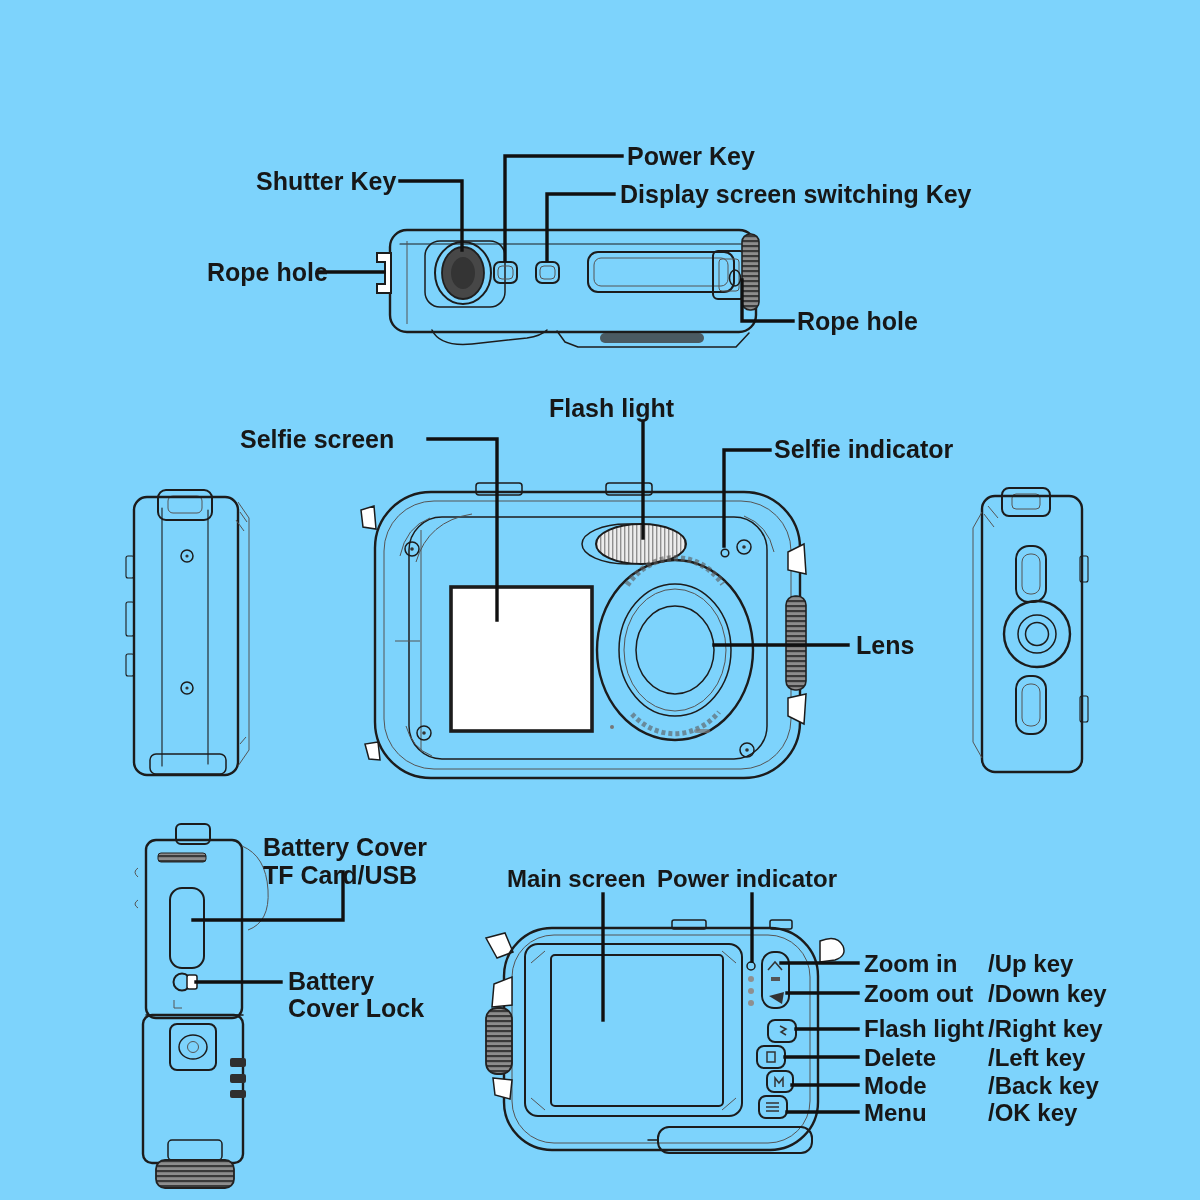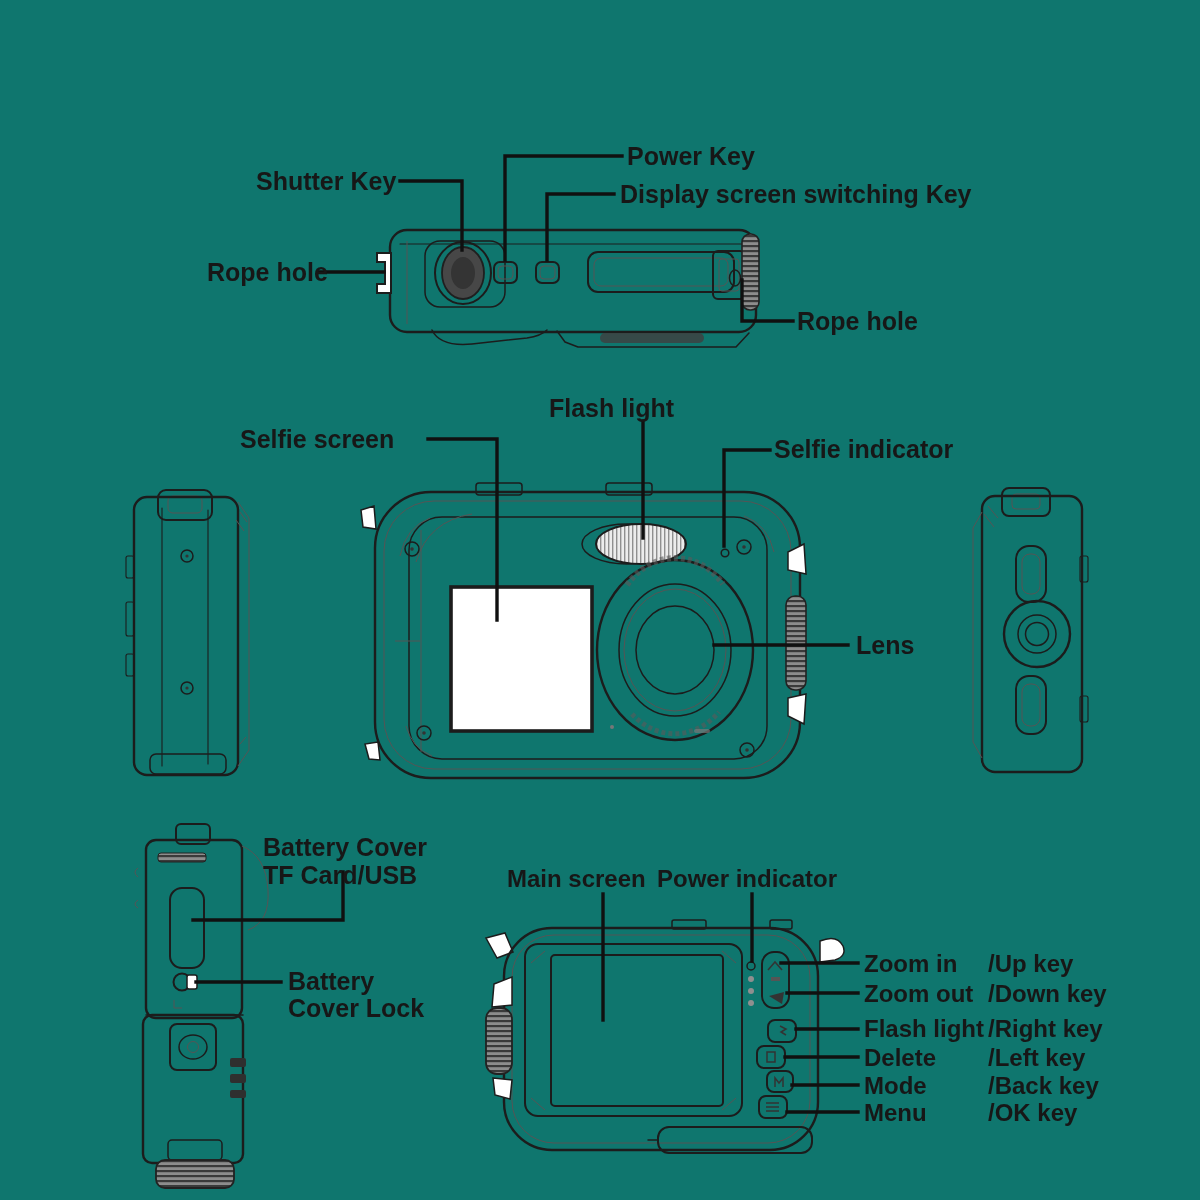--- a/index.html
+++ b/index.html
@@ -1,16 +1,16 @@
 <!DOCTYPE html>
 <html><head>
 <meta charset="utf-8">
 <style>
   html,body{margin:0;padding:0;background:#ffffff;}
-  .stage{position:relative;width:1200px;height:1200px;background:#0f766e;overflow:hidden;}
+  .stage{position:relative;width:1200px;height:1200px;background:#7dd3fc;overflow:hidden;}
   svg{display:block}
   .ink{stroke:#1c1c1c;fill:none;stroke-linecap:round;stroke-linejoin:round;}
   .s25{stroke-width:2.4}
   .s2{stroke-width:2}
   .s15{stroke-width:1.5}
   .s1{stroke-width:1.1}
   .thin{stroke:#555;stroke-width:1;fill:none}
   .wfill{fill:#ffffff;stroke:#1c1c1c;}
   .dark{fill:#474747;stroke:#1f1f1f;stroke-width:1.8}
   .darker{fill:#343434;stroke:none}

